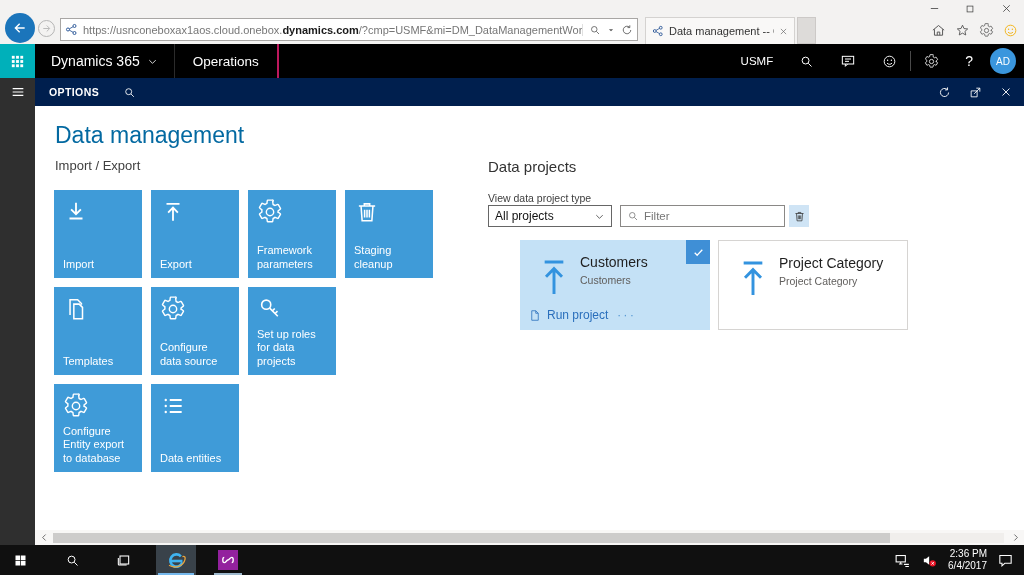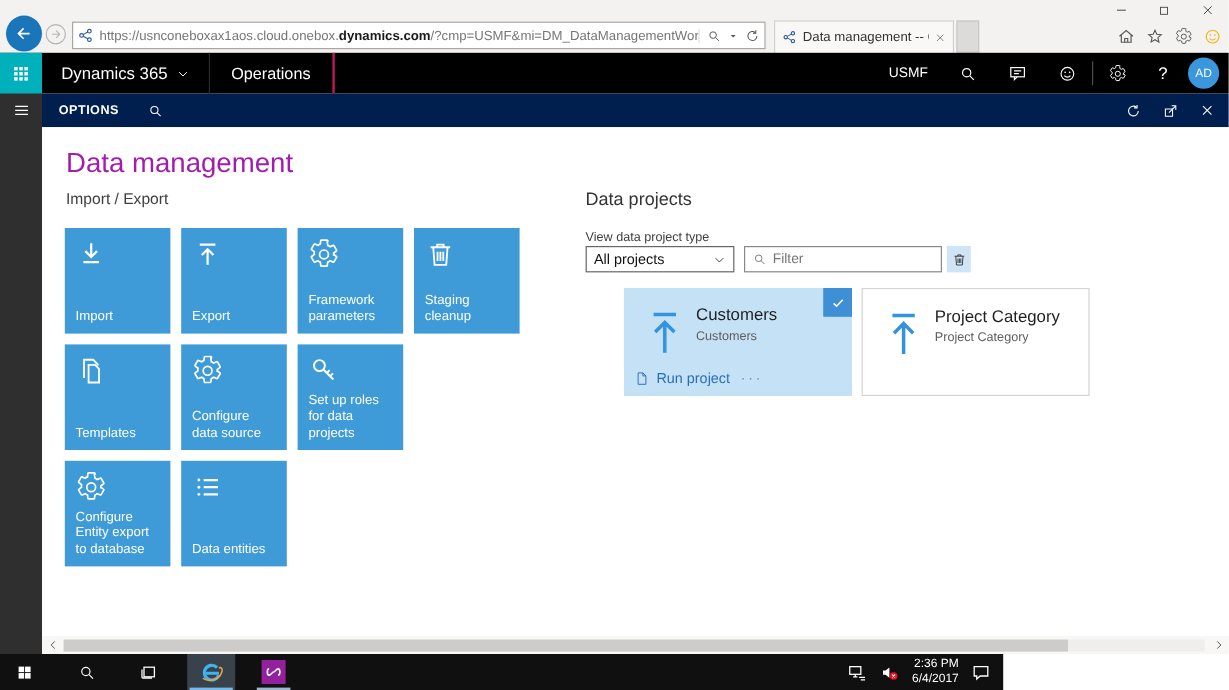--- a/index.html
+++ b/index.html
@@ -44,21 +44,21 @@
   .opt-label { font-size:10.5px; font-weight:700; letter-spacing:.4px; margin-left:14px; }
   .opt-search { margin-left:22px; color:#fff; }
   .opt-right { margin-left:auto; display:flex; align-items:center; gap:18px; margin-right:12px; color:#fff; }
 
   
   .left-strip { position:absolute; left:0; top:78px; width:35px; height:467px; background:#2f2f2f; }
   .hamburger { height:28px; display:flex; align-items:center; justify-content:center; }
 
   
   .content { position:absolute; left:35px; top:106px; width:989px; height:424px; background:#fff; }
-  .page-title { position:absolute; left:20px; top:16px; font-size:23px; font-weight:300; color:#a21caf; }
+  .page-title { position:absolute; left:20px; top:16px; font-size:23px; font-weight:300; color:#0369a1; }
   .section-label { position:absolute; left:20px; top:52px; font-size:13px; color:#404040; }
   .tiles { position:absolute; left:19px; top:84px; display:flex; flex-direction:column; gap:9px; }
   .tile-row { display:flex; gap:9px; }
   .tile { width:88px; height:88px; background:#3f9bd8; color:#fff; padding:9px 8px 7px 9px;
     display:flex; flex-direction:column; justify-content:space-between; cursor:pointer; }
   .tile-label { font-size:11px; line-height:1.22; }
 
   .dp-title { position:absolute; left:453px; top:52px; font-size:15px; color:#333; }
   .dp-type-label { position:absolute; left:453px; top:86px; font-size:10.5px; color:#404040; }
   .dp-select { position:absolute; left:453px; top:99px; width:124px; height:22px; border:1px solid #666;
@@ -84,21 +84,21 @@
   .card-more { position:absolute; left:97px; bottom:8px; color:#5b9bd5; font-size:13px; letter-spacing:2px; }
 
   
   .hscroll { position:absolute; left:35px; top:530px; width:989px; height:15px; background:#f8f7f6;
     display:flex; align-items:center; }
   .hs-arrow { width:18px; display:flex; align-items:center; justify-content:center; color:#555; }
   .hs-track { flex:1; height:10px; background:#f0eeec; position:relative; margin-right:2px; }
   .hs-thumb { position:absolute; left:0; top:0; height:10px; width:88%; background:#cdcccb; }
 
   
-  .taskbar { position:absolute; left:0; top:545px; width:836px; height:30px; background:#101010;
+  .taskbar { position:absolute; left:0; top:545px; width:1024px; height:30px; background:#101010;
     display:flex; align-items:stretch; color:#fff;gap:12px; }
   .tb-btn { width:40px; display:flex; align-items:center; justify-content:center; position:relative; }
   .tb-btn.active { background:#39424a; }
   .tb-underline { position:absolute; left:2px; right:2px; bottom:0; height:2px; background:#76b9ed; }
   .tb-underline.dim { left:6px; right:6px; background:#9db8cc; }
   .vs-chip { width:20px; height:20px; background:#93219e; display:flex; align-items:center; justify-content:center; }
   .tray { margin-left:auto; display:flex; align-items:center; gap:10px; padding-right:10px; }
   .clock { text-align:right; font-size:10px; line-height:1.25; color:#fff; }
 </style>
 </head>

